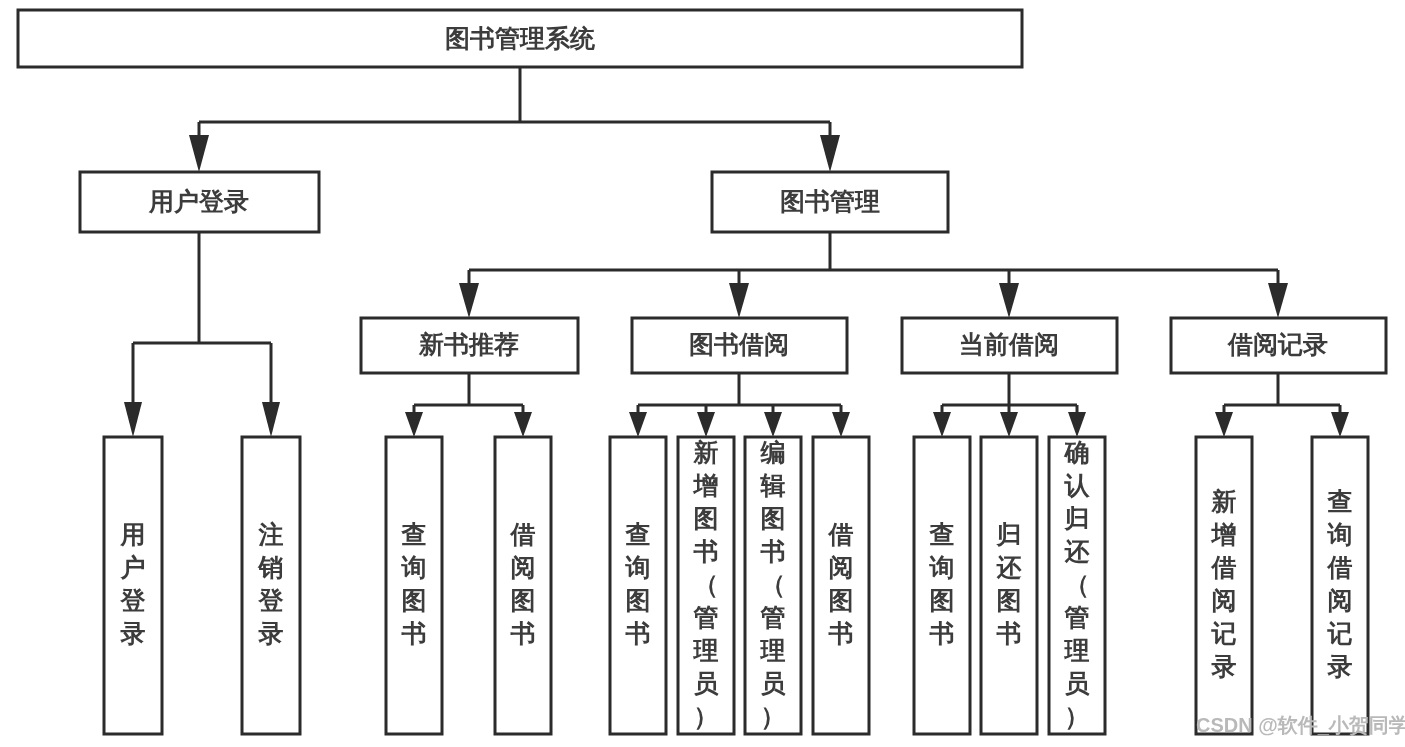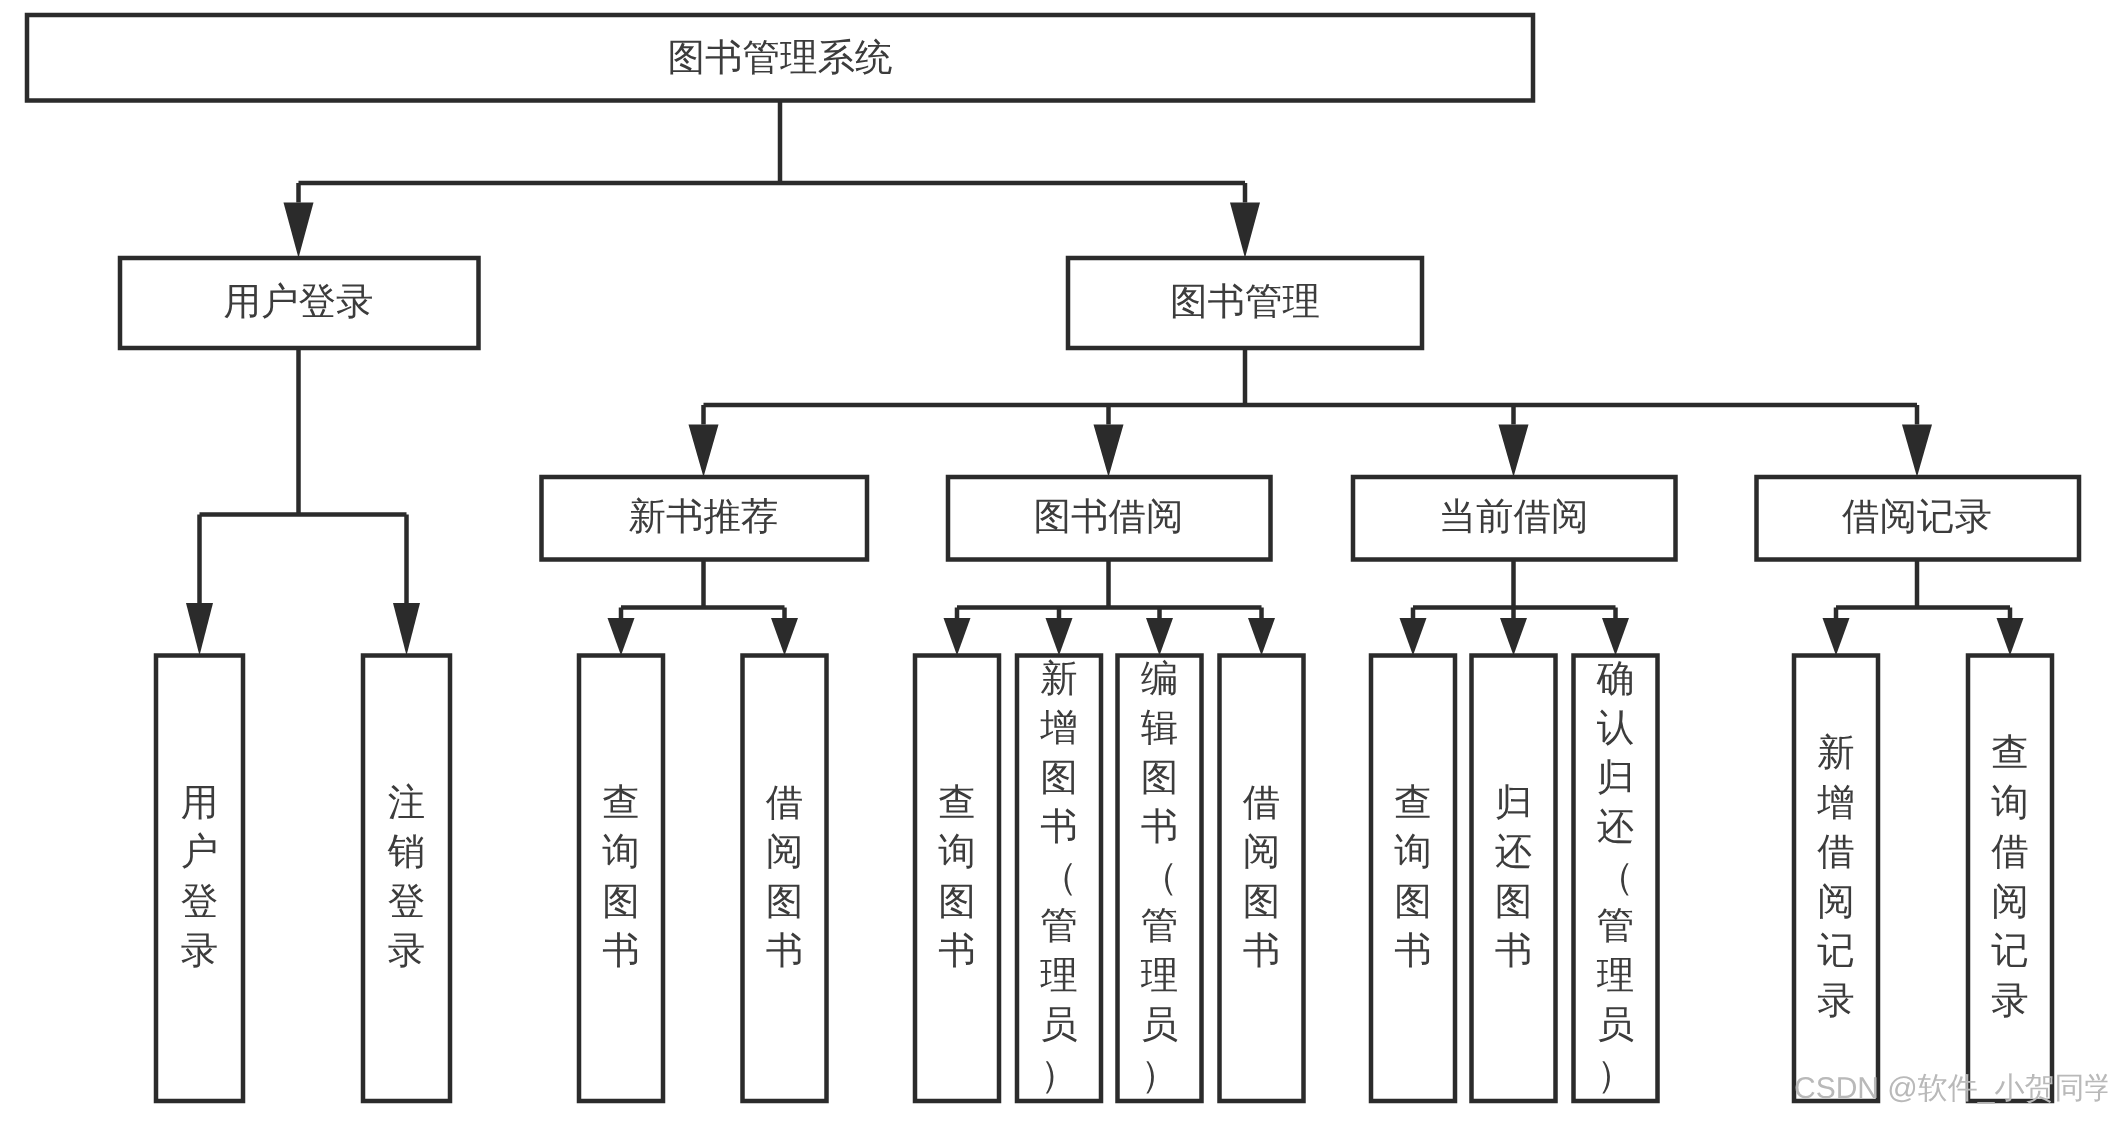--- a/index.html
+++ b/index.html
@@ -13,20 +13,21 @@
     font-family: "Liberation Sans", "DejaVu Sans", sans-serif;
     overflow: hidden;
     position: relative;
   }
   #diagram-root {
     position: absolute;
     left: 0;
     top: 0;
     width: 1405px;
     height: 747px;
+    font-weight: bold;
   }
   svg.diagram {
     display: block;
     width: 1405px;
     height: 747px;
   }
   .node-box {
     fill: #ffffff;
     stroke: #2b2b2b;
     stroke-width: 3;

